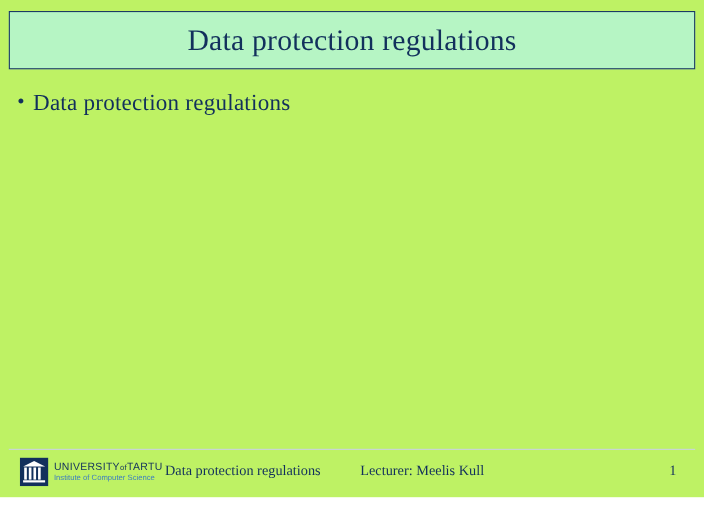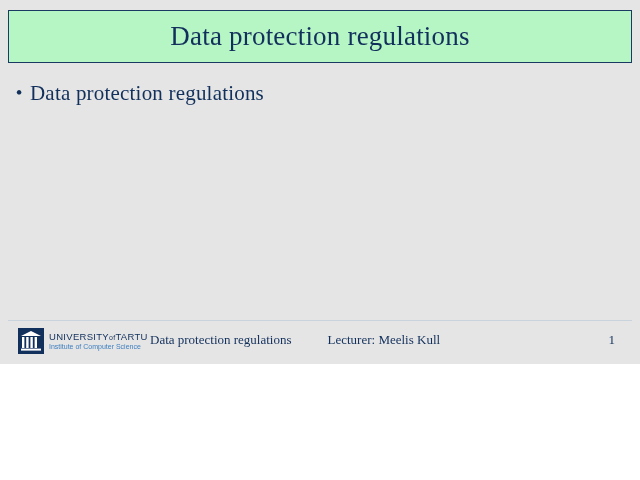--- a/index.html
+++ b/index.html
@@ -10,22 +10,22 @@
   body {
     width: 640px;
     height: 480px;
     font-family: "Liberation Serif", serif;
     color: #10305c;
     overflow: hidden;
   }
   .slide {
     position: relative;
     width: 640px;
-    height: 364px;
-    background: #e5e5e5;
+    height: 452px;
+    background: #bef264;
     box-sizing: border-box;
   }
   
   .title-band {
     position: absolute;
     left: 8px;
     top: 10px;
     width: 624px;
     height: 53px;
     background: #b6f5c4;

